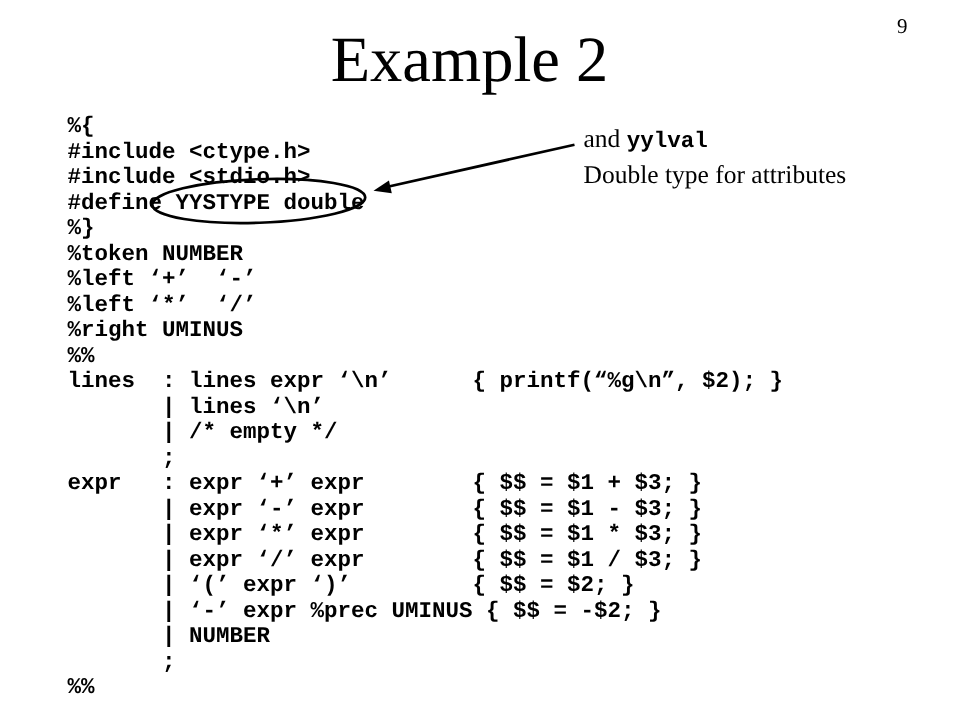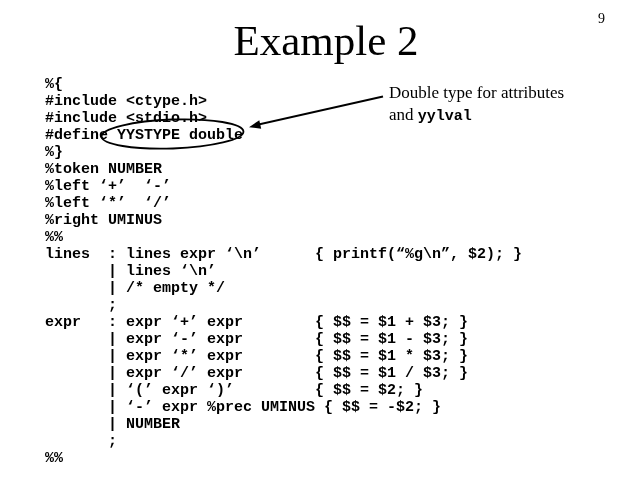--- a/index.html
+++ b/index.html
@@ -19,21 +19,21 @@
   .page-number {
     position: absolute;
     left: 598px;
     top: 11px;
     font-size: 14px;
     line-height: 1.1;
     color: #000000;
   }
   .title {
     position: absolute;
-    left: 326px;
+    left: 313px;
     top: 19px;
     transform: translateX(-50%);
     margin: 0;
     font-size: 43px;
     font-weight: 400;
     line-height: 1;
     white-space: nowrap;
     color: #000000;
   }
   .code {
@@ -99,22 +99,22 @@
        | expr ‘-’ expr        { $$ = $1 - $3; }
        | expr ‘*’ expr        { $$ = $1 * $3; }
        | expr ‘/’ expr        { $$ = $1 / $3; }
        | ‘(’ expr ‘)’         { $$ = $2; }
        | ‘-’ expr %prec UMINUS { $$ = -$2; }
        | NUMBER
        ;
 %%</pre>
 
   <div class="annotation">
+    <div><span>and </span><span class="mono">yylval</span></div>
     <div>Double type for attributes</div>
-    <div><span>and </span><span class="mono">yylval</span></div>
   </div>
 
   <svg class="overlay" width="638" height="478" viewBox="0 0 638 478" xmlns="http://www.w3.org/2000/svg">
     <ellipse cx="172.5" cy="134" rx="71" ry="14.5" transform="rotate(-2 172.5 134)" fill="none" stroke="#000000" stroke-width="1.8"></ellipse>
     <line x1="383" y1="96.5" x2="254" y2="125.5" stroke="#000000" stroke-width="1.8"></line>
     <polygon points="249,127.2 261.2,128.8 259.3,120.3" fill="#000000"></polygon>
   </svg>
 
 </div>
 

